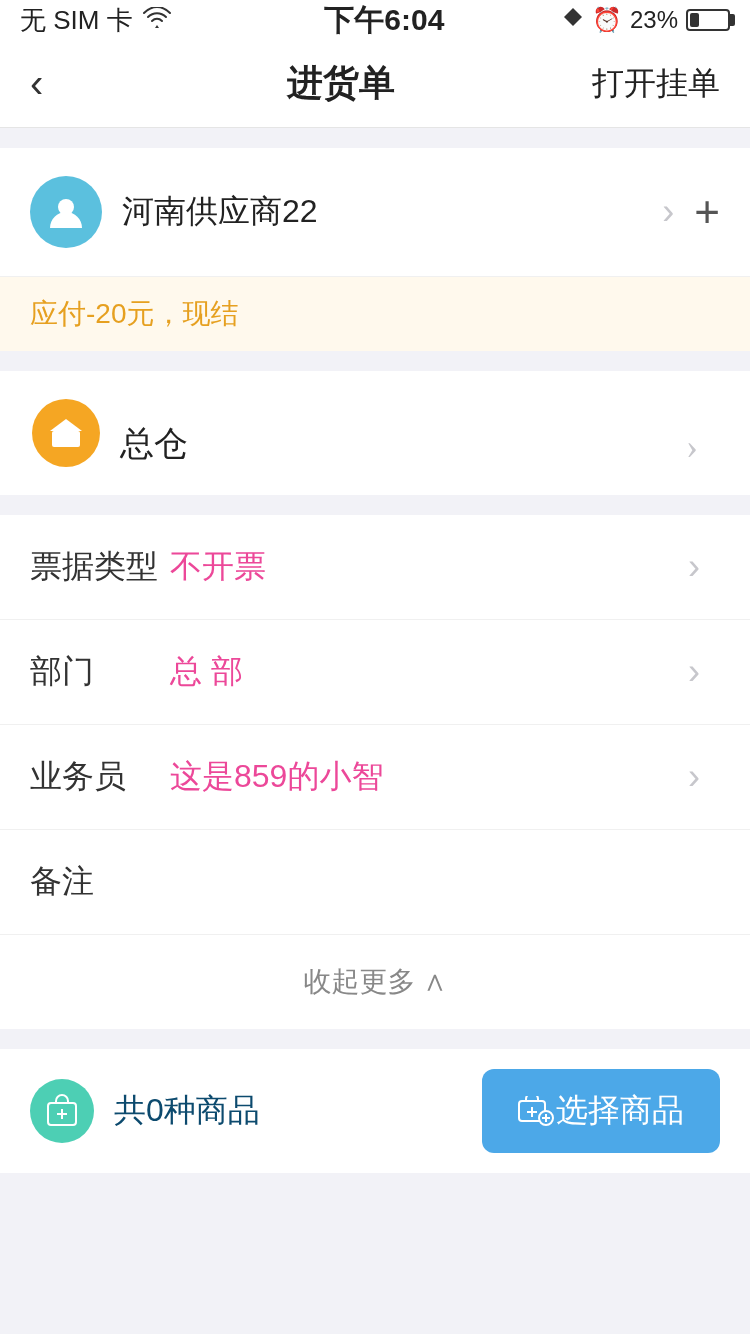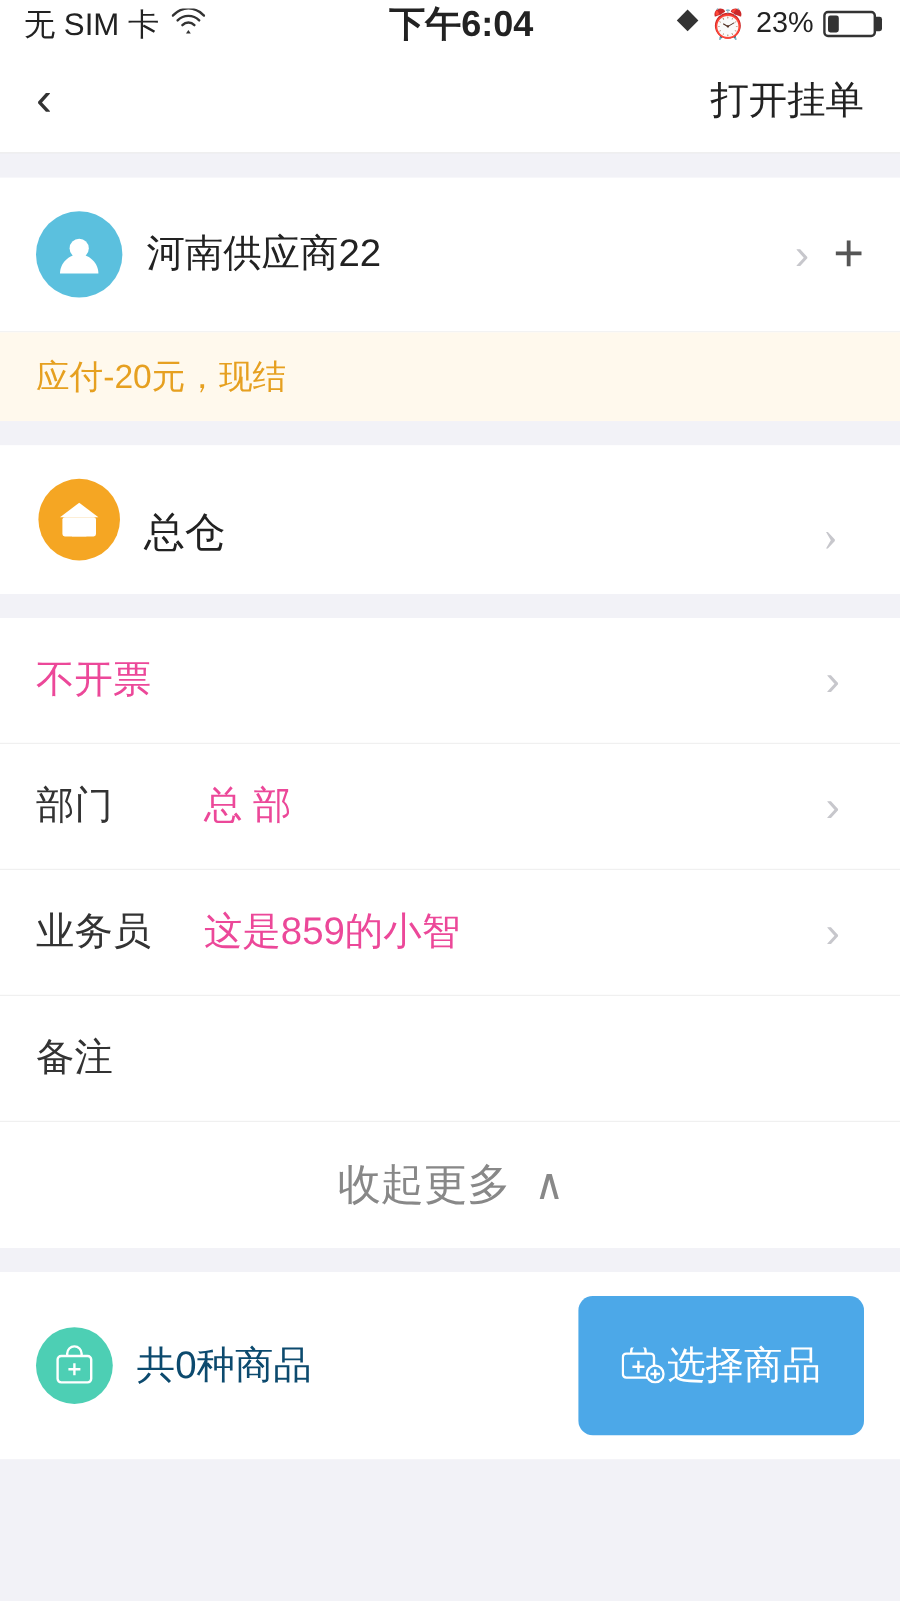--- a/index.html
+++ b/index.html
@@ -161,24 +161,23 @@
     .form-placeholder {
       color: #c7c7cc;
     }
 
     
     .collapse-row {
       background: #fff;
       text-align: center;
       padding: 28px;
       border-top: 1px solid #f0f0f0;
-      font-size: 36px;
+      font-size: 28px;
       color: #888;
       cursor: pointer;
-      font-family: Liberation Mono, monospace;
     }
 
     
     .bottom-bar {
       margin-top: 20px;
       background: #fff;
       display: flex;
       align-items: center;
       padding: 20px 30px;
       gap: 20px;
@@ -196,21 +195,21 @@
     .goods-count {
       flex: 1;
       font-size: 32px;
       color: #0c4a6e;
     }
     .select-goods-btn {
       background: #4ca8e8;
       color: #fff;
       border: none;
       border-radius: 12px;
-      padding: 36px 36px;
+      padding: 20px 36px;
       font-size: 32px;
       display: flex;
       align-items: center;
       gap: 2px;
       cursor: pointer;
     }
 
     
     .battery {
       display: inline-block;
@@ -267,20 +266,21 @@
     <span>⏰</span>
     <span>23%</span>
     <span class="battery">
       <span class="battery-fill"></span>
     </span>
   </div>
 </div>
 
 <div class="nav-bar">
   <span class="nav-back">‹</span>
+  <span class="nav-title">进货单</span>
   <span class="nav-action">打开挂单</span>
 </div>
 
 <div class="section-gap"></div>
 
 <div class="card">
   <div class="supplier-row">
     <div class="supplier-avatar">
       <svg class="avatar-icon" viewBox="0 0 40 40" fill="#fff">
         <circle cx="20" cy="15" r="8"></circle>
@@ -308,20 +308,21 @@
     <span class="warehouse-label">总仓</span>
     <span class="chevron-right">›</span>
   </div>
 </div>
 
 <div class="section-gap"></div>
 
 <div class="card">
 
   <div class="form-row" style="border-top:none;">
+    <span class="form-label">票据类型</span>
     <span class="form-value">不开票</span>
     <span class="chevron-right">›</span>
   </div>
 
   <div class="form-row">
     <span class="form-label">部门</span>
     <span class="form-value">总 部</span>
     <span class="chevron-right">›</span>
   </div>
 

